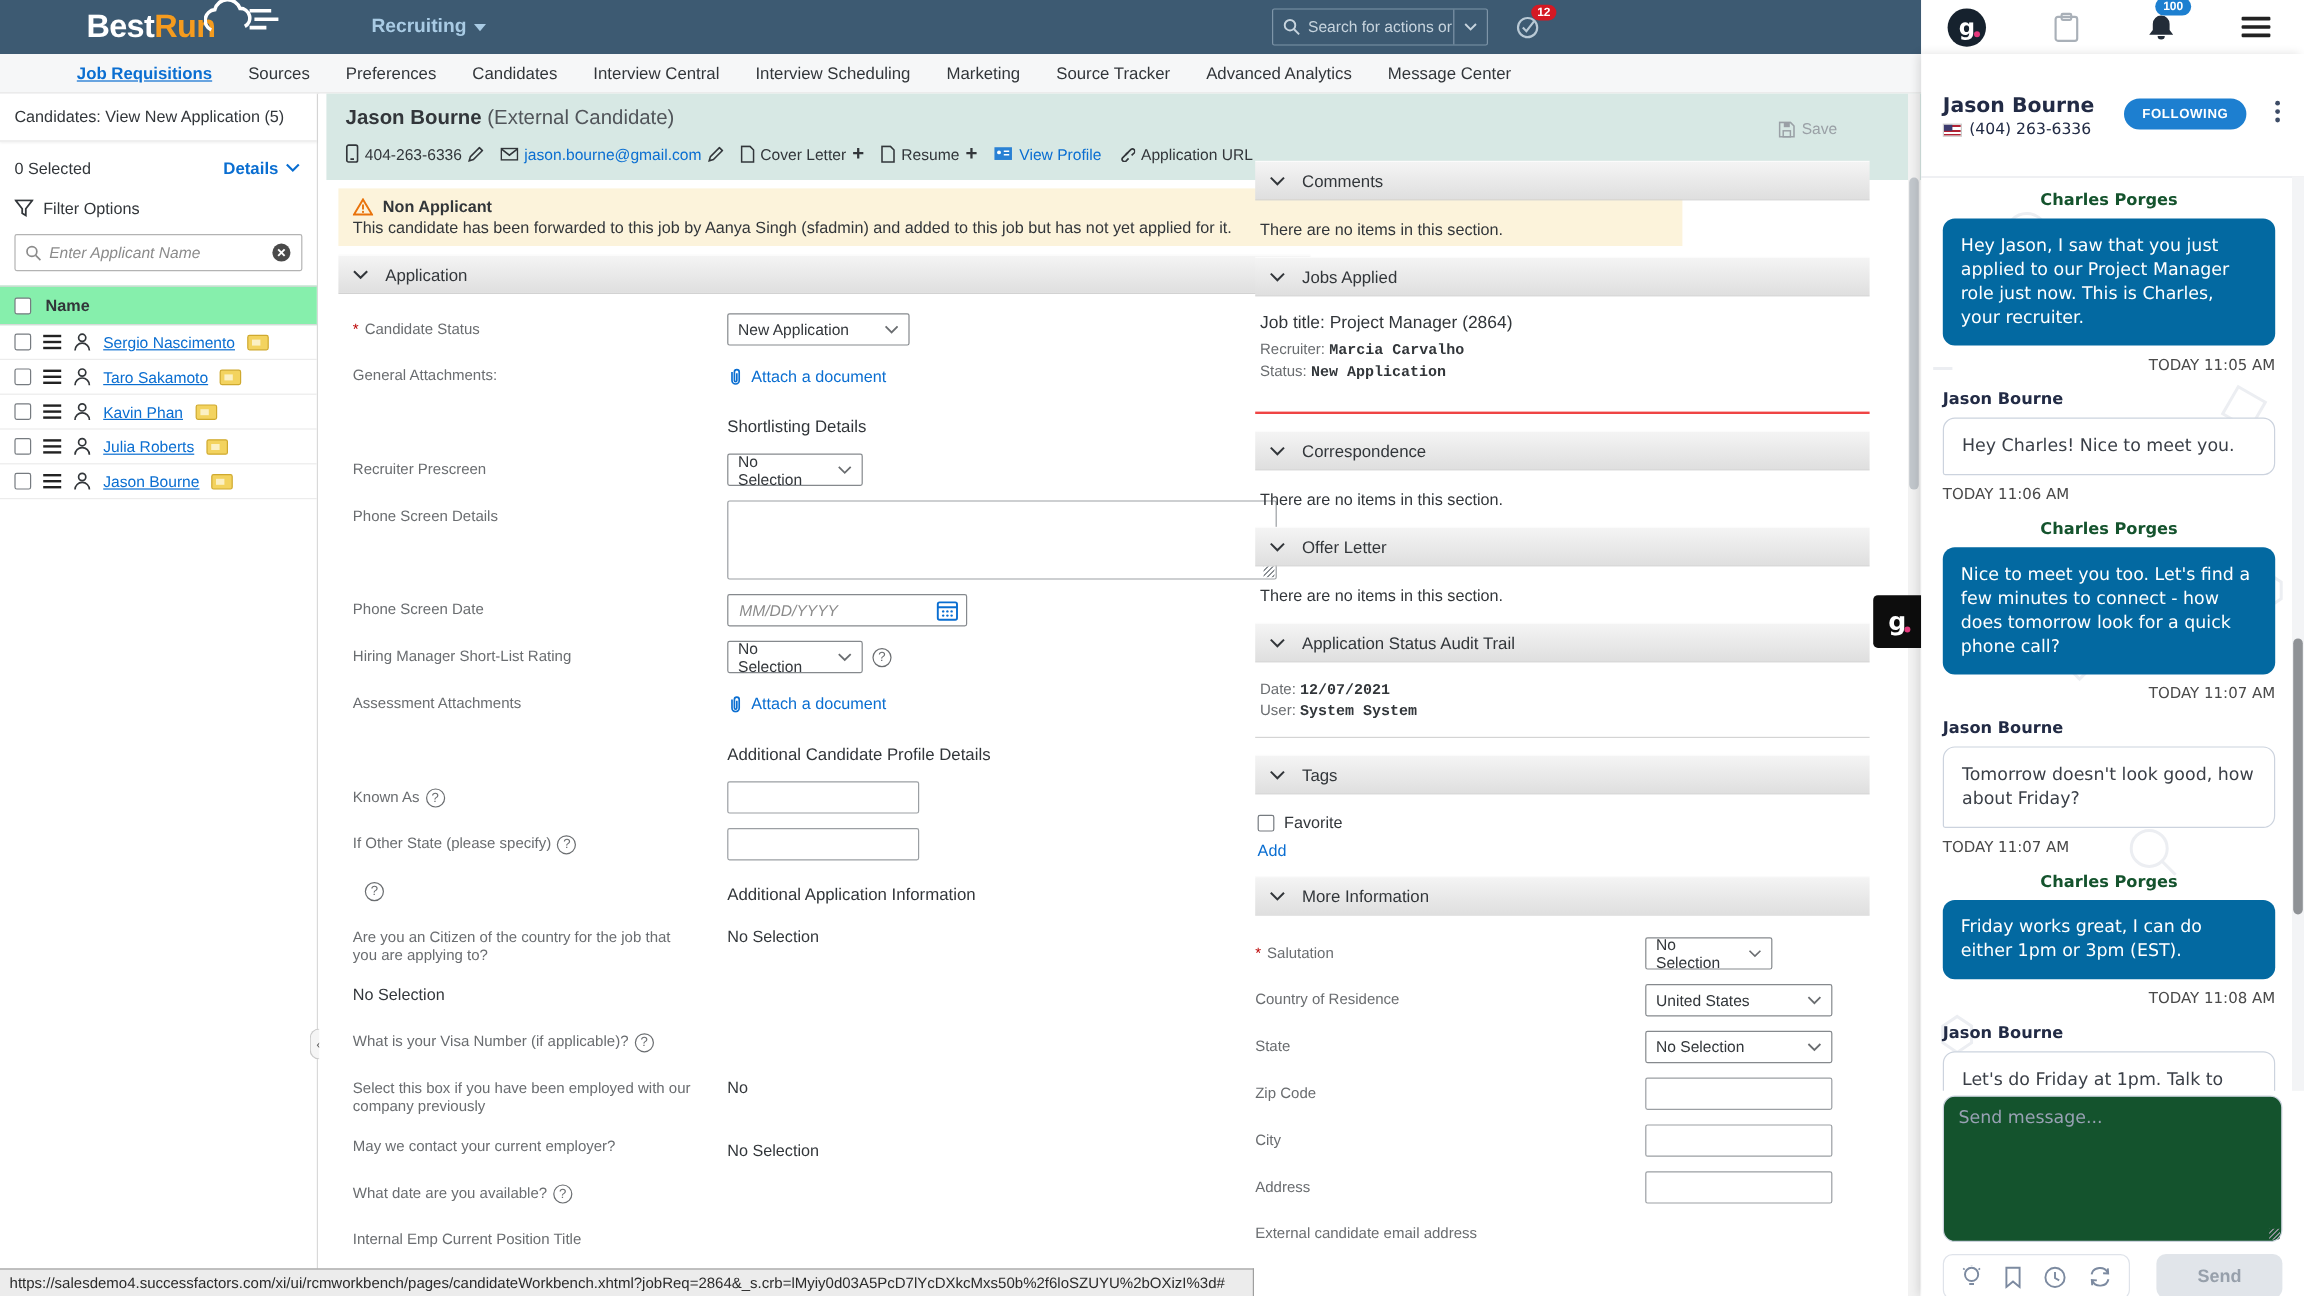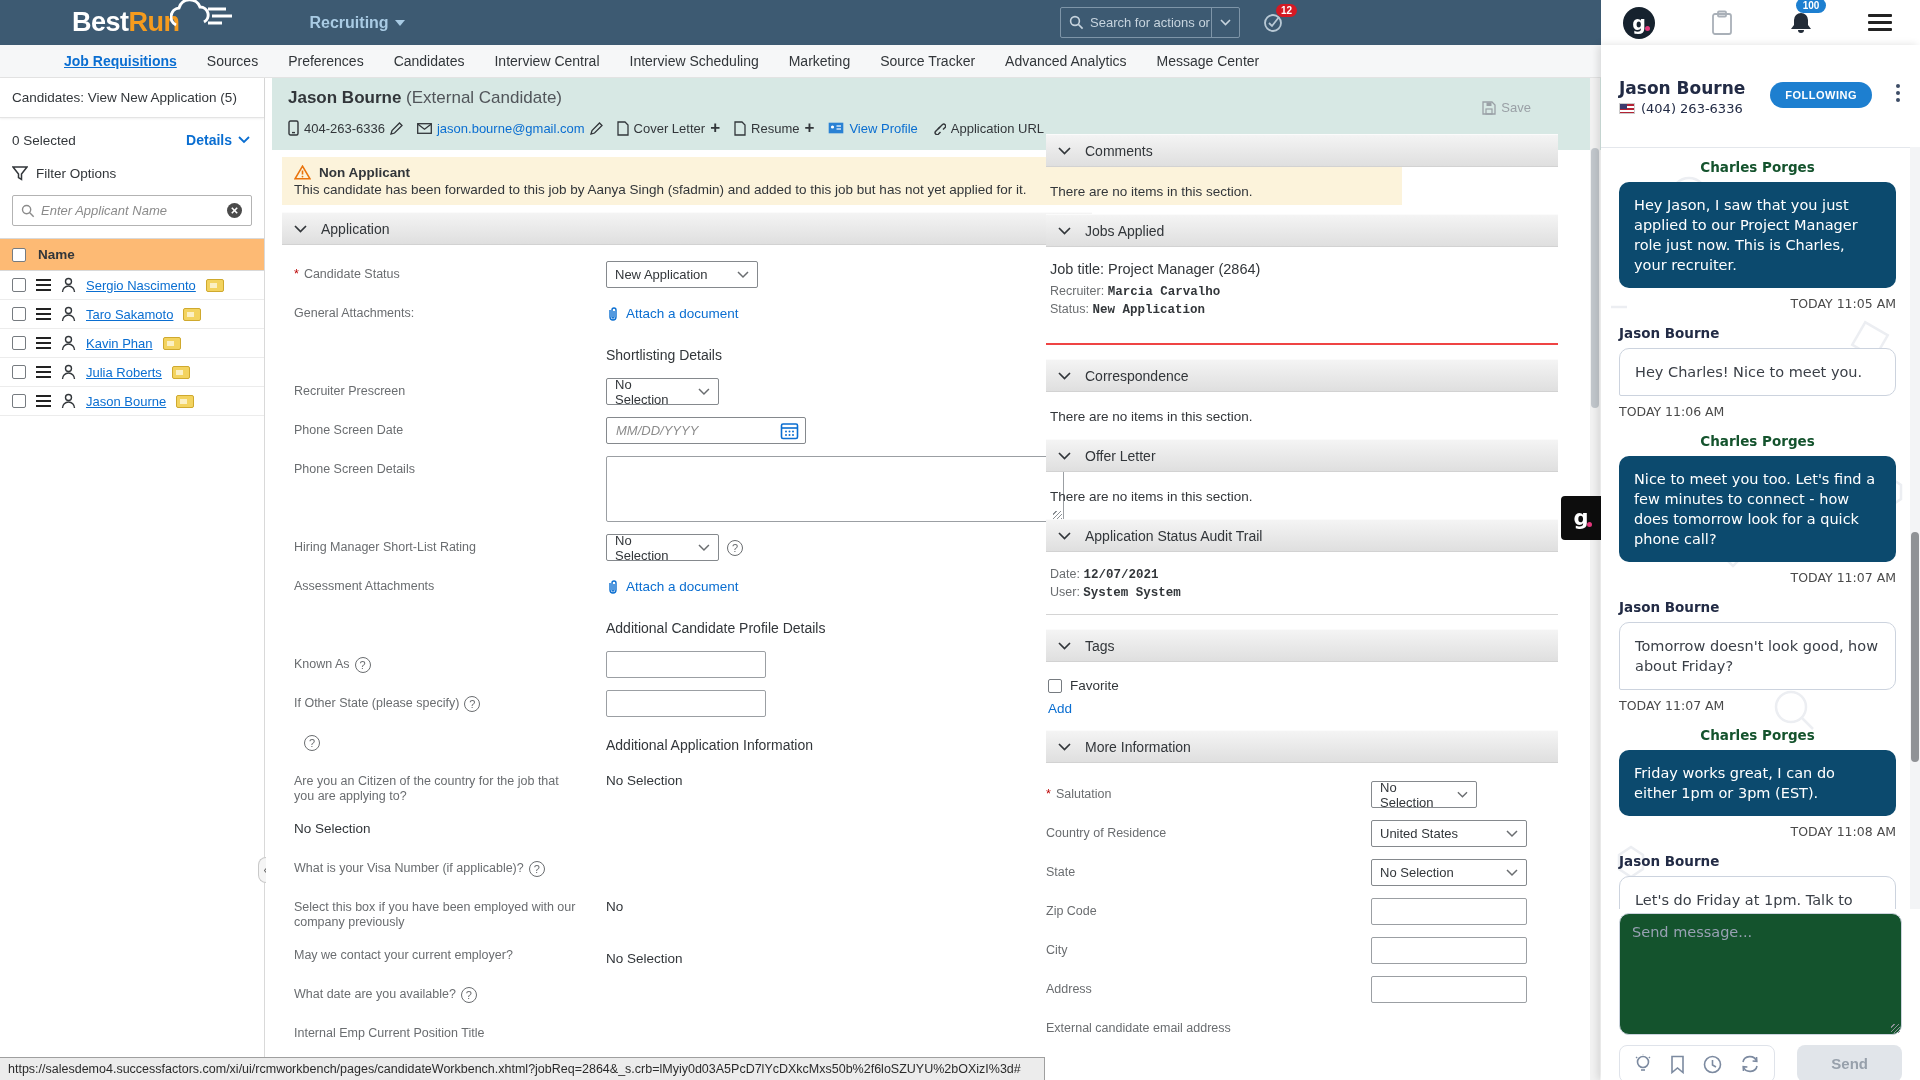--- a/index.html
+++ b/index.html
@@ -47,21 +47,21 @@
   .sidebar { position:absolute; left:0; top:78px; width:265px; height:1002px; background:#fff; border-right:1px solid #d9d9d9; }
   .sb-title { padding:12px 10px 12px 12px; font-size:13.5px; color:#32363a; border-bottom:1px solid #e4e4e4;
     box-shadow:0 1px 2px rgba(0,0,0,.06); }
   .sb-selrow { display:flex; justify-content:space-between; align-items:center; padding:14px 14px 6px 12px; }
   .sb-selrow .sel { font-size:13.5px; color:#32363a; }
   .sb-selrow .act { font-size:14px; color:#0a6ed1; font-weight:bold; display:flex; gap:6px; align-items:center; }
   .sb-filter { display:flex; align-items:center; gap:8px; padding:12px 12px 4px 12px; font-size:13.5px; color:#32363a; }
   .sb-search { margin:10px 12px 12px 12px; height:31px; border:1px solid #b3b3b3; border-radius:2px;
     display:flex; align-items:center; padding:0 8px; gap:6px; }
   .sb-search .ph { flex:1; font-size:13px; font-style:italic; color:#8b8b8b; }
-  .sb-namehdr { background:#fdba74; border-top:1px solid #d9d9d9; border-bottom:1px solid #d9d9d9;
+  .sb-namehdr { background:#86efac; border-top:1px solid #d9d9d9; border-bottom:1px solid #d9d9d9;
     display:flex; align-items:center; gap:12px; padding:8px 12px; }
   .sb-namehdr .nm { font-size:13.5px; font-weight:bold; color:#32363a; }
   .cbx { width:14px; height:14px; border:1px solid #767b80; border-radius:2px; background:#fff; flex:0 0 auto; }
   .sb-row { display:flex; align-items:center; gap:10px; padding:6px 12px; border-bottom:1px solid #ececec; }
   .sb-row .nm { font-size:13px; color:#0a6ed1; }
   .bars { display:flex; flex-direction:column; gap:2.5px; }
   .bars b { width:15px; height:2.5px; background:#222; }
   .docy { width:18px; height:13px; background:#f3d35f; border:1px solid #cfa92e; border-radius:2px; position:relative; }
   .docy:after { content:""; position:absolute; left:3px; top:3px; width:7px; height:5px; background:#fbf0c4; }
 
@@ -142,21 +142,21 @@
   .kebab { position:absolute; right:20px; top:6px; display:flex; flex-direction:column; gap:3px; }
   .kebab b { width:4px; height:4px; border-radius:50%; background:#3d4c66; }
   .ch-div { position:absolute; left:0; top:102px; width:319px; border-top:1px solid #e4e7ec; }
   .ch-msgs { position:absolute; left:0; top:102px; width:309px; height:762px; overflow:hidden; padding:12px 14px 0 18px; }
   .wm { position:absolute; inset:0; pointer-events:none; }
   .grp { margin-bottom:14px; position:relative; }
   .sender { font-size:13.5px; font-weight:bold; margin-bottom:7px; }
   .sender.right { text-align:center; color:#14532d; }
   .sender.left { text-align:left; color:#222b45; }
   .bub { max-width:278px; padding:13px 15px; font-size:14.5px; line-height:20px; border-radius:10px; }
-  .bub.out { background:#0c4a6e; color:#fff; margin-left:0; border-top-left-radius:10px; }
+  .bub.out { background:#0369a1; color:#fff; margin-left:0; border-top-left-radius:10px; }
   .bub.in { background:#fff; color:#3a3f47; border:1px solid #ccd3de; border-radius:10px 10px 10px 2px; }
   .stamp { font-size:12.5px; color:#4a4a4a; margin-top:8px; }
   .stamp.right { text-align:right; }
   .ch-compose { position:absolute; left:18px; top:868px; width:283px; }
   .ch-ta { width:283px; height:122px; border:1px solid #ccd3de; border-radius:10px; background:#14532d; position:relative;
     padding:10px 12px; font-size:14.5px; color:#98a1b3; }
   .ch-toolbar { margin-top:10px; display:flex; justify-content:space-between; align-items:flex-start; }
   .toolgrp { display:flex; gap:18px; align-items:center; border:1px solid #dfe3ea; border-radius:8px; padding:8px 14px; }
   .sendbtn { background:#e1e5ea; color:#97a0ab; font-size:15px; font-weight:bold; border:none; border-radius:8px;
     padding:10px 34px; }
@@ -481,46 +481,46 @@
               <div class="ddl" style="width:113px">
             <span>No Selection</span>
             <svg width="12" height="8" viewBox="0 0 12 8">
                   <polyline points="1,1 6,6 11,1" fill="none" stroke="#6a6d70" stroke-width="1.5"></polyline>
                 </svg>
           </div>
             </div>
         </div>
         <div class="frow">
           <div class="lbl">
+              <span class="txt">Phone Screen Details</span>
+            </div>
+          <div class="val" style="align-items:flex-start">
+              <div class="ta">
+                <span class="rz"></span>
+              </div>
+            </div>
+        </div>
+        <div class="frow">
+          <div class="lbl">
               <span class="txt">Phone Screen Date</span>
             </div>
           <div class="val">
               <div class="datefld">
             <span class="ph">MM/DD/YYYY</span>
             <svg width="19" height="19" viewBox="0 0 19 19">
               <rect x="1.5" y="3" width="16" height="14.5" rx="1.5" fill="none" stroke="#0a6ed1" stroke-width="1.6"></rect>
               <line x1="1.5" y1="7" x2="17.5" y2="7" stroke="#0a6ed1" stroke-width="1.6"></line>
               <circle cx="6" cy="10.5" r="1" fill="#0a6ed1"></circle>
                   <circle cx="9.5" cy="10.5" r="1" fill="#0a6ed1"></circle>
                   <circle cx="13" cy="10.5" r="1" fill="#0a6ed1"></circle>
               <circle cx="6" cy="14" r="1" fill="#0a6ed1"></circle>
                   <circle cx="9.5" cy="14" r="1" fill="#0a6ed1"></circle>
                   <circle cx="13" cy="14" r="1" fill="#0a6ed1"></circle>
             </svg>
           </div>
-            </div>
-        </div>
-        <div class="frow">
-          <div class="lbl">
-              <span class="txt">Phone Screen Details</span>
-            </div>
-          <div class="val" style="align-items:flex-start">
-              <div class="ta">
-                <span class="rz"></span>
-              </div>
             </div>
         </div>
         <div class="frow">
           <div class="lbl">
               <span class="txt">Hiring Manager Short-List Rating</span>
             </div>
           <div class="val">
               <div class="ddl" style="width:113px">
             <span>No Selection</span>
             <svg width="12" height="8" viewBox="0 0 12 8">

